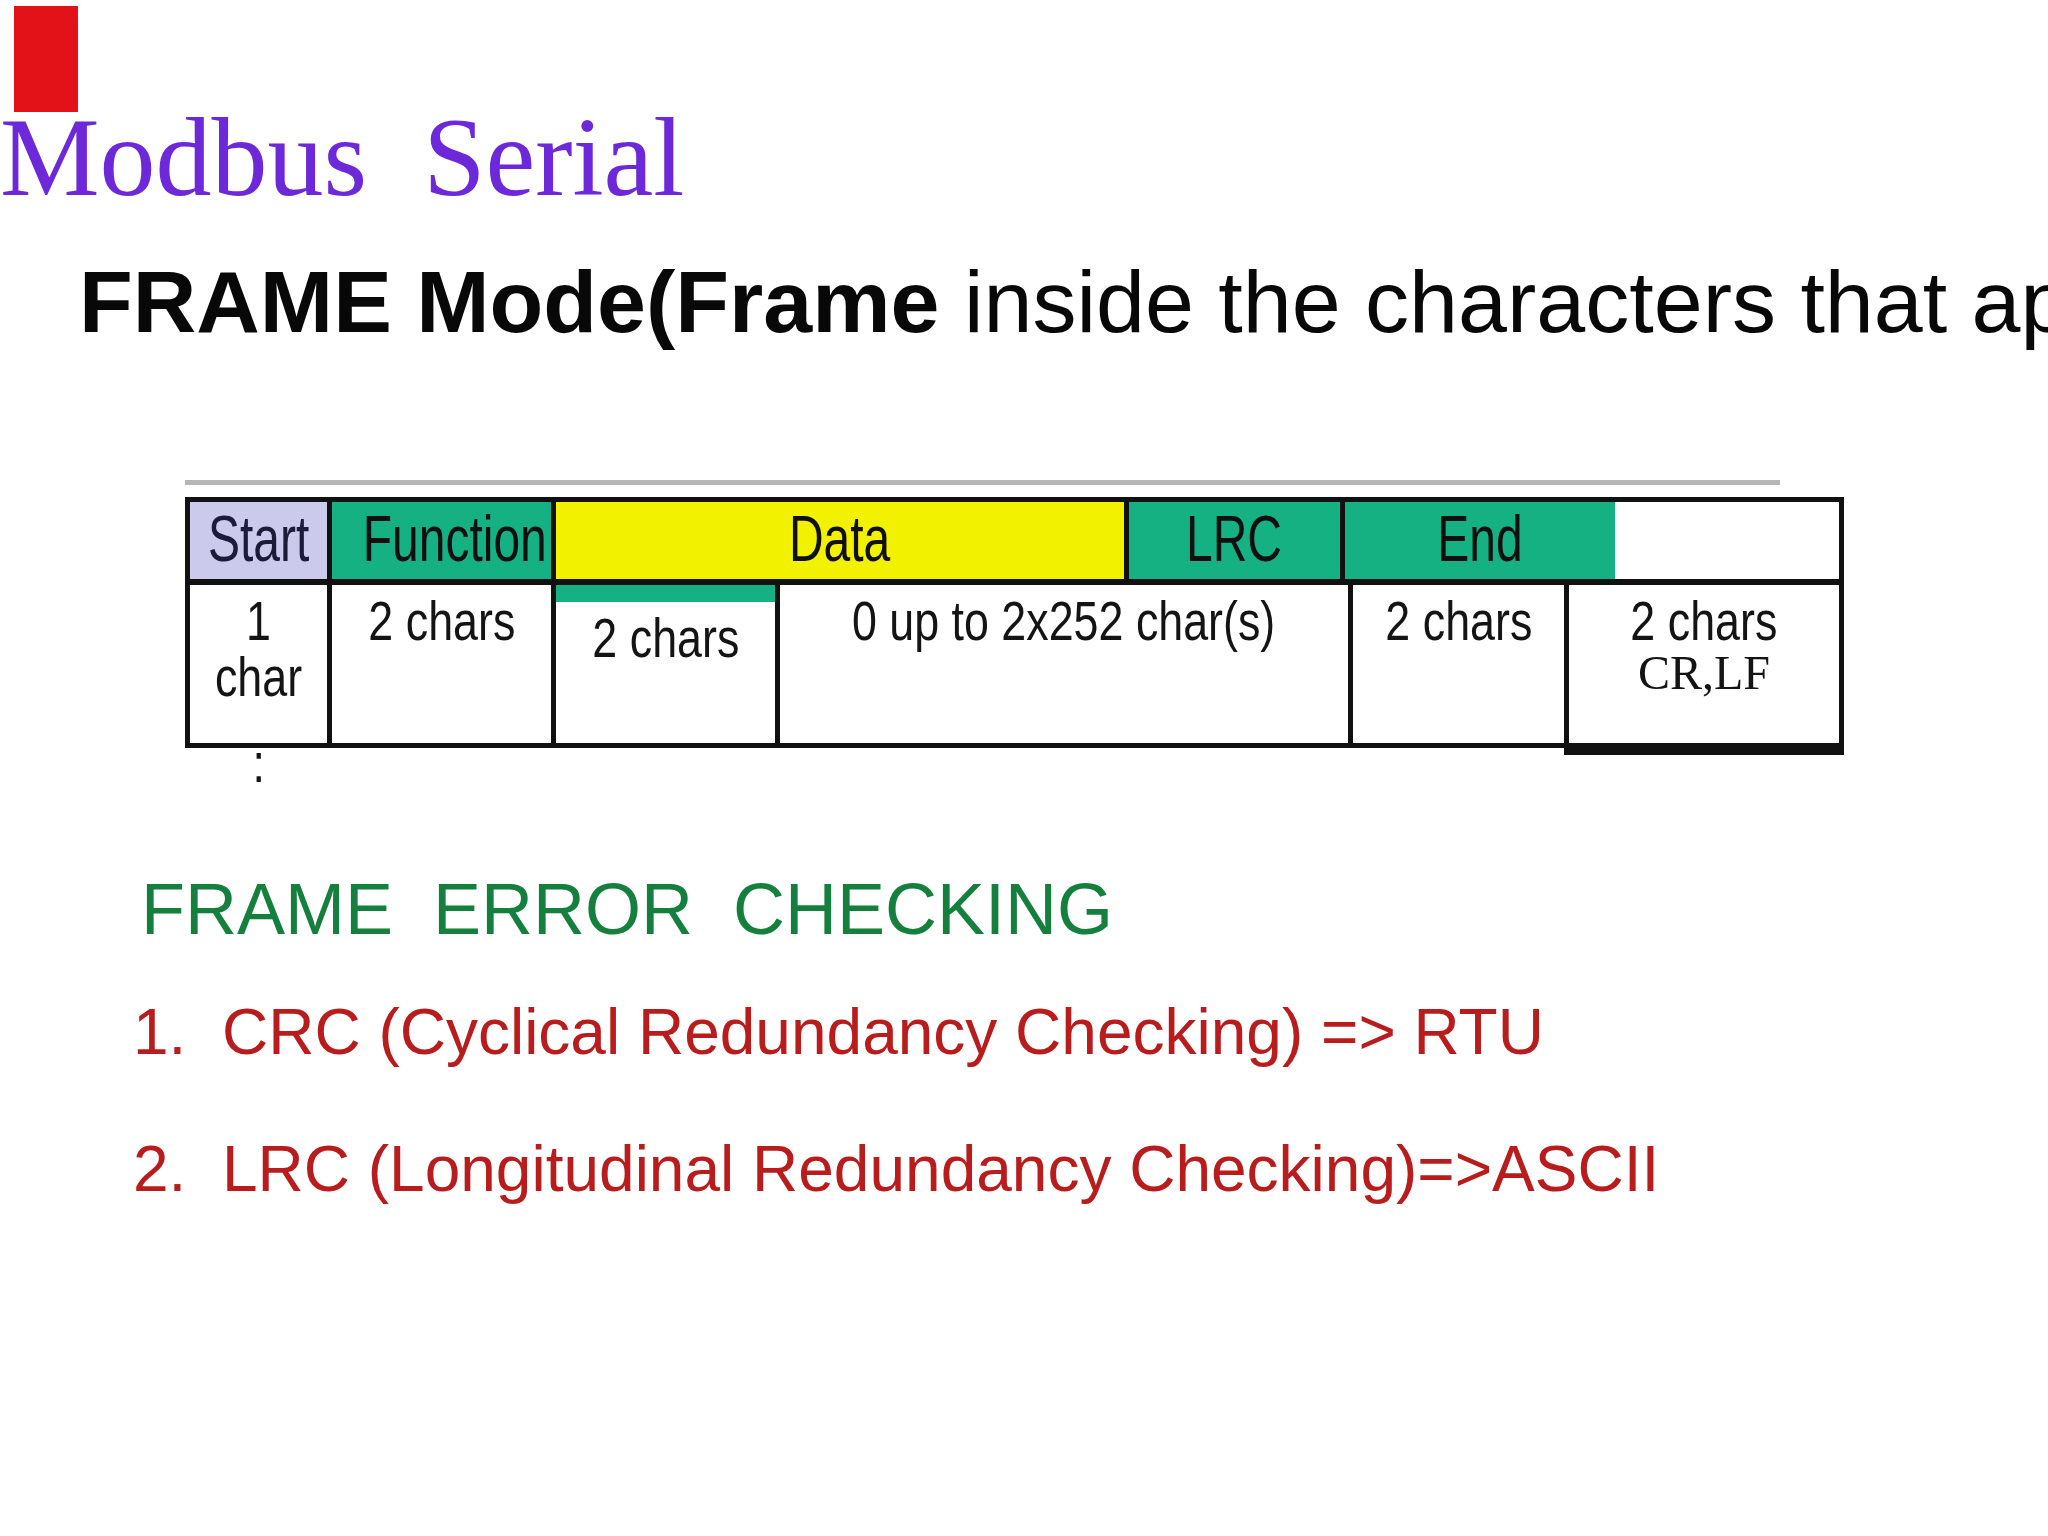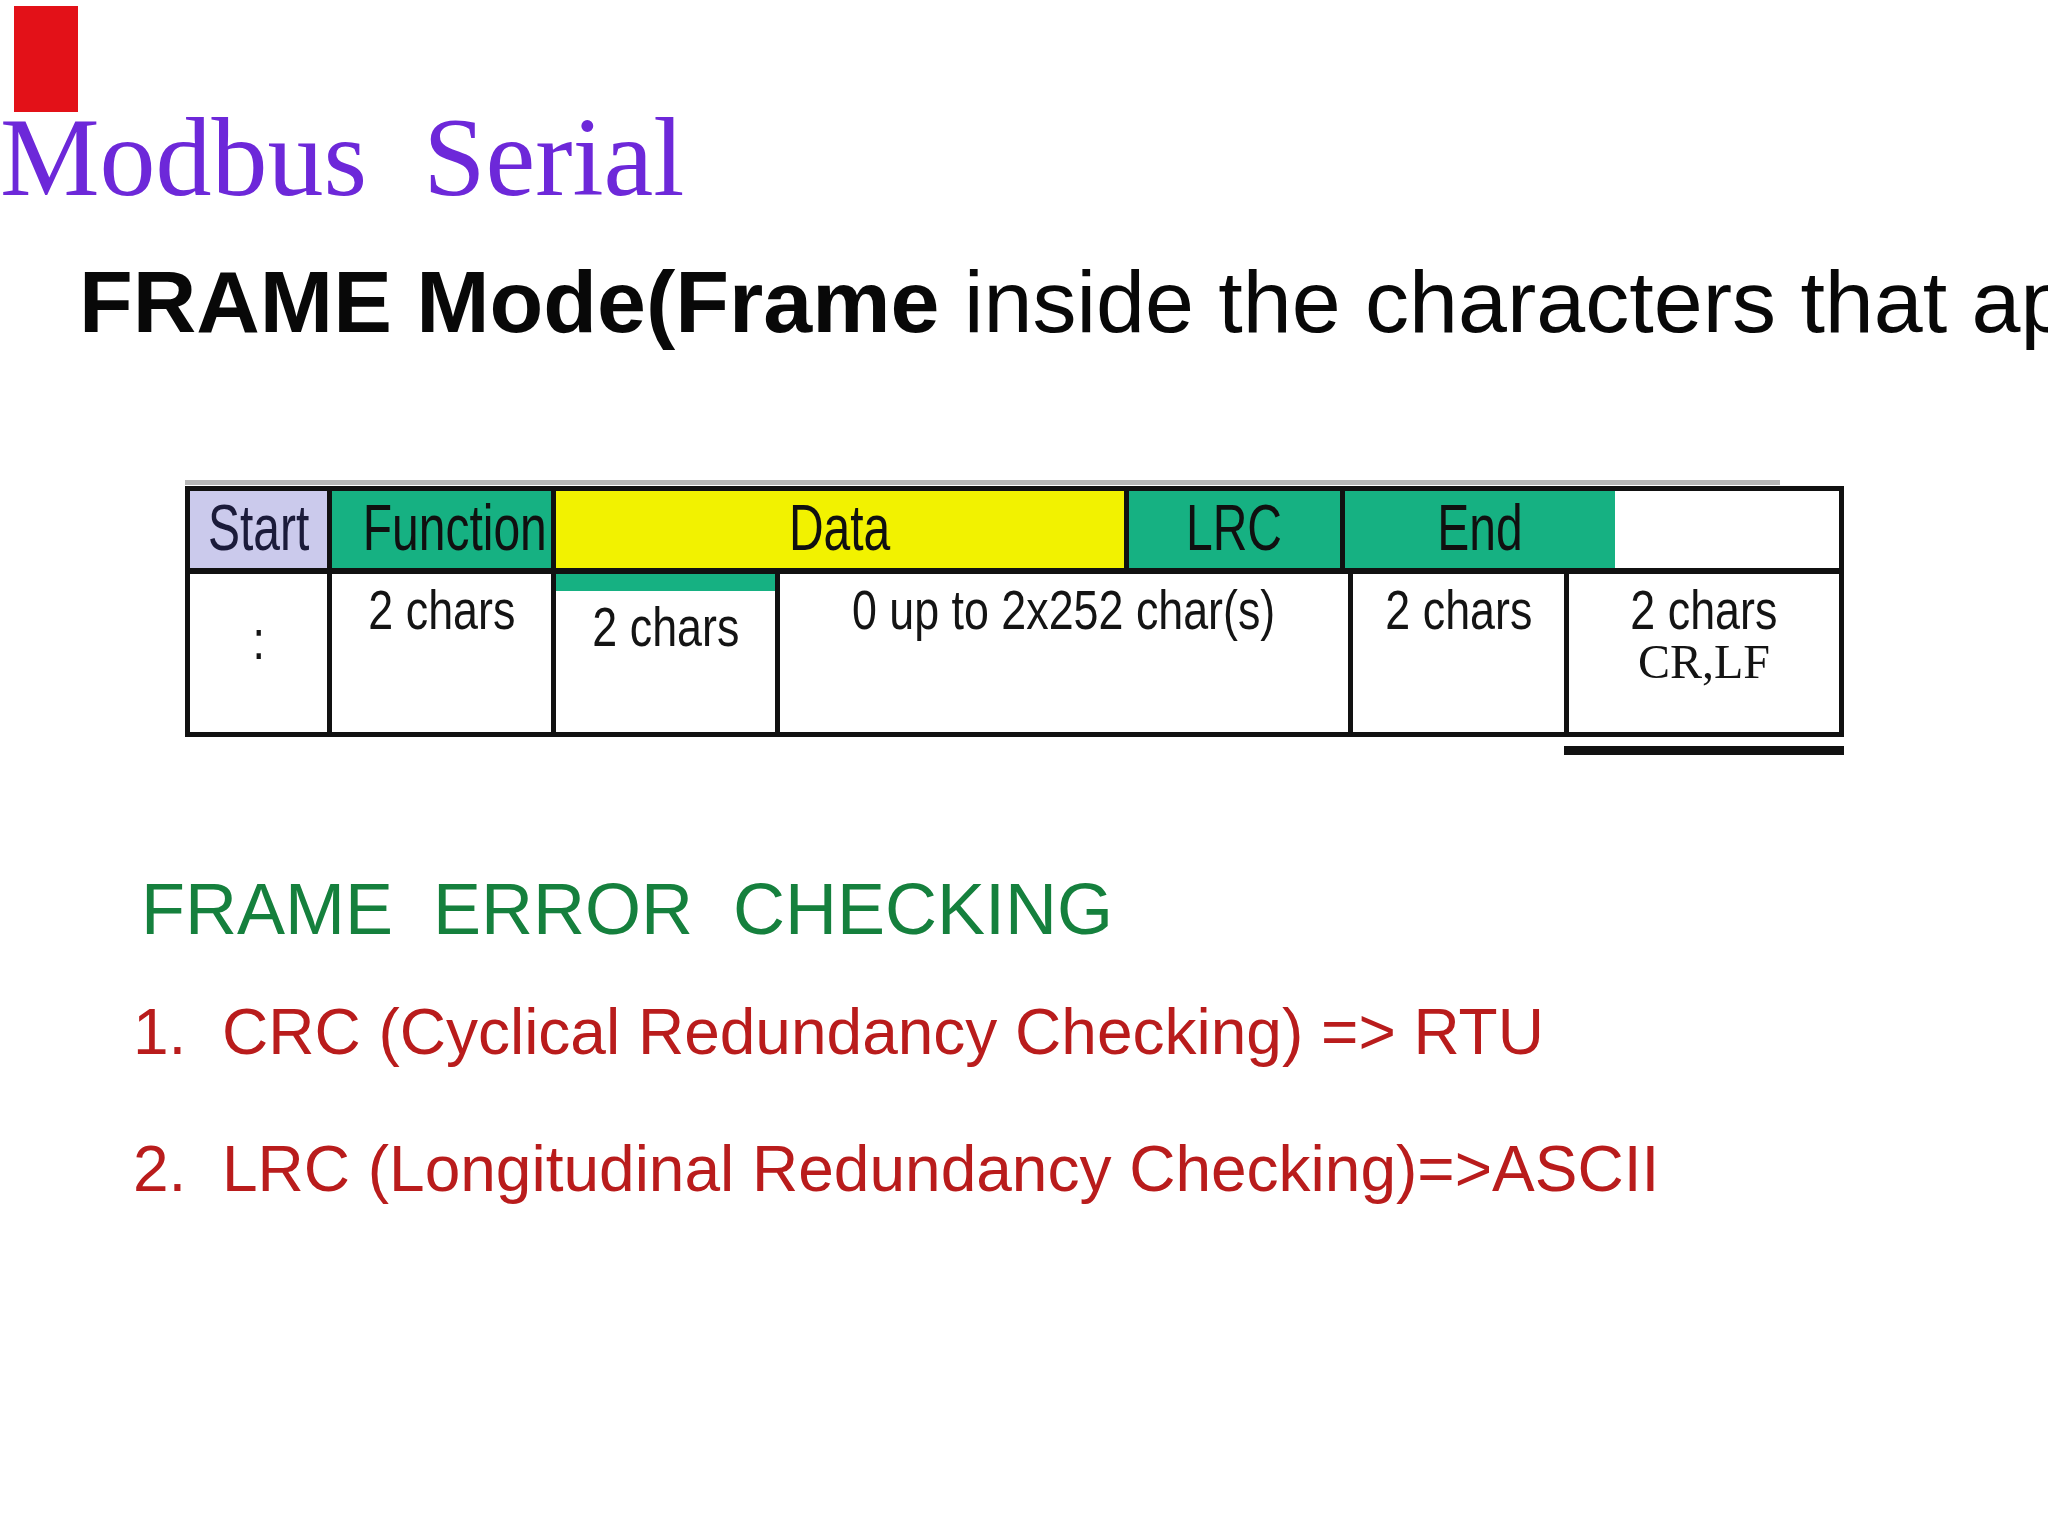--- a/index.html
+++ b/index.html
@@ -14,21 +14,21 @@
   .title{left:0;top:101px;width:1873px;text-align:left;
          font-family:"Liberation Serif","DejaVu Serif",serif;
          font-size:112px;line-height:1;white-space:pre;color:#6d28d9;}
   .subtitle{left:79px;top:258px;font-size:88px;line-height:1;white-space:pre;color:#080808;}
   .subtitle .b{font-weight:bold;}
 
   
   .gray-line{left:185px;top:480px;width:1595px;height:5px;background:#b7b7b7;}
 
   
-  .ftable{left:185px;top:486px;border:5px solid #111;background:#fff;}
+  .ftable{left:185px;top:497px;border:5px solid #111;background:#fff;}
   .frow{display:flex;}
   .frow.hdr{height:77px;border-bottom:6px solid #111;}
   .frow.bdy{height:158px;}
   .fcol{flex:none;position:relative;text-align:center;box-sizing:content-box;}
   .fcol+.fcol{border-left:5px solid #111;}
   .w0{width:137px;} .w1{width:219px;} .w2{width:219px;}
   .w3{width:568px;} .w4{width:211px;} .w5{width:270px;}
   .bg-lavender{background:#cbcaec;} .bg-green{background:#16b182;} .bg-yellow{background:#f2f200;}
   .hcell{padding-top:2px;font-size:64px;line-height:1.1;color:#101010;}
   .hcell .sx{display:inline-block;transform:scaleX(0.75);transform-origin:center;}
@@ -59,20 +59,21 @@
 <div class="abs ftable">
   <div class="frow hdr">
     <div class="fcol w0 bg-lavender hcell start-text"><span class="sx">Start</span></div>
     <div class="fcol w2 bg-green hcell"><span class="sx">Function</span></div>
     <div class="fcol w3 bg-yellow hcell"><span class="sx">Data</span></div>
     <div class="fcol w4 bg-green hcell"><span class="sx">LRC</span></div>
     <div class="fcol w5 bg-green hcell"><span class="sx">End</span></div>
   </div>
   <div class="frow bdy">
     <div class="fcol w0 bcell">
+      <div><span class="sx">1 char</span></div>
       <div class="line2"><span class="sx">:</span></div>
     </div>
     <div class="fcol w1 bcell">
       <div><span class="sx">2 chars</span></div>
     </div>
     <div class="fcol w2 bcell">
       <div class="fn-strip"></div>
       <div style="padding-top:17px;"><span class="sx">2 chars</span></div>
     </div>
     <div class="fcol w3 bcell">

